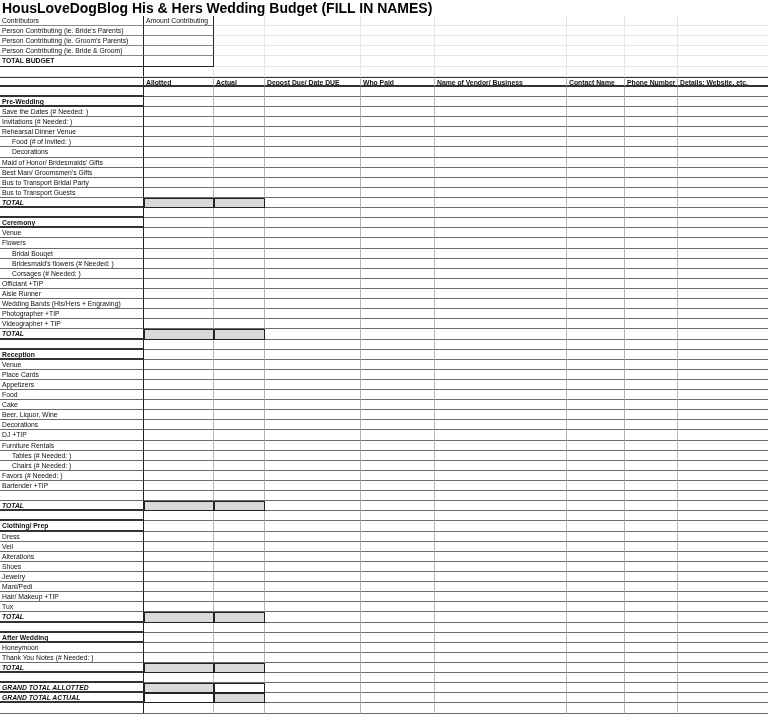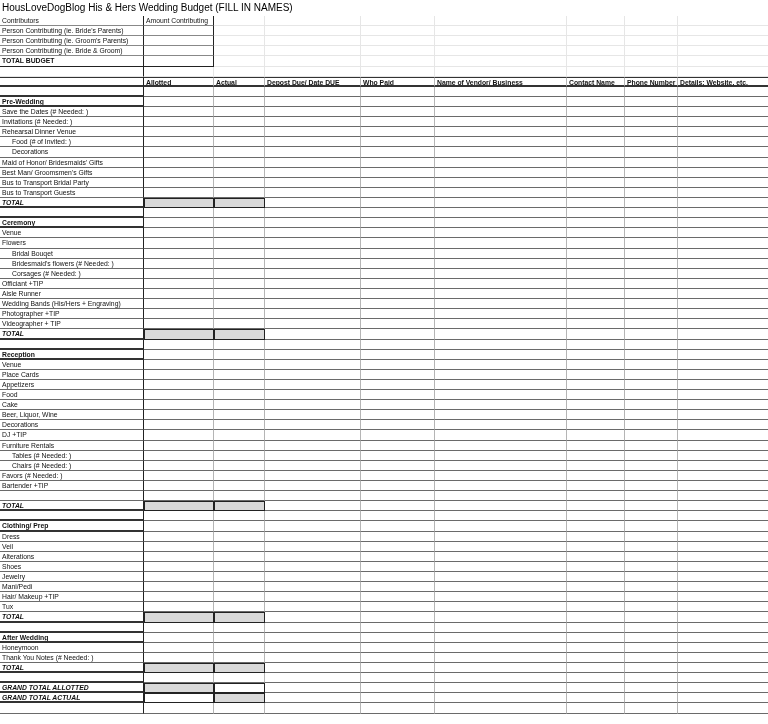--- a/index.html
+++ b/index.html
@@ -1,19 +1,19 @@
 <!DOCTYPE html>
 <html><head>
 <meta charset="utf-8">
 <style>
   html, body { margin: 0; padding: 0; background: #ffffff; }
   body { width: 768px; height: 724px; overflow: hidden; position: relative;
          font-family: "Liberation Sans", sans-serif; color: #111; }
   .title { position: absolute; left: 2px; top: 0; height: 16px; line-height: 16px;
-           font-size: 10px; white-space: nowrap; color: #000; }
+           font-size: 14px; white-space: nowrap; color: #000; font-weight: bold; }
   .grid { position: absolute; left: 0; top: 16px; width: 768px; }
   .row { position: relative; height: 10.11px; }
   .cell { position: absolute; top: 0; height: 10.11px; box-sizing: border-box;
           font-size: 6.8px; line-height: 10px; white-space: nowrap; overflow: hidden;
           padding-left: 2px; border-bottom: 1px solid #6a6a6a; border-right: 1px solid #b5b5b5; }
   .faint { border-bottom-color: #e6e6e6; border-right-color: #e6e6e6; }
   .c0 { left: 0; width: 144px; border-right: 1.5px solid #222; }
   .c1 { left: 144px; width: 70px; }
   .c2 { left: 214px; width: 51px; }
   .c3 { left: 265px; width: 96px; }

